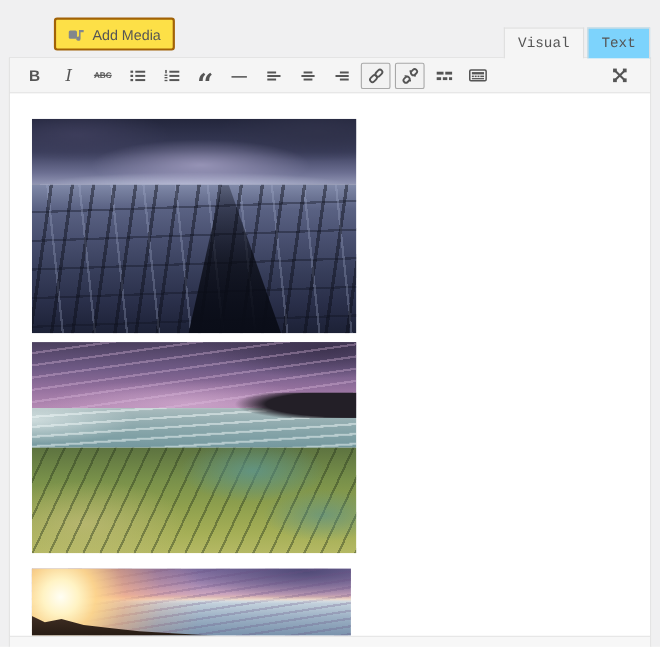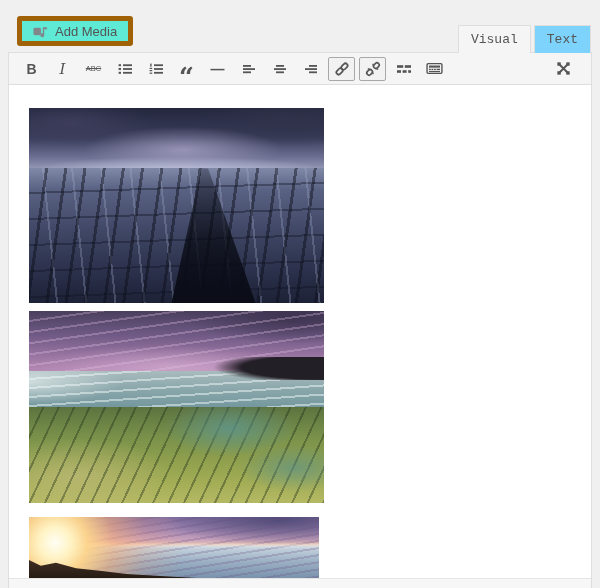--- a/index.html
+++ b/index.html
@@ -8,22 +8,22 @@
     width:600px; height:588px; position:relative; overflow:hidden;
     background:#f0f0f1;
     font-family:"Liberation Sans", sans-serif;
     color:#555;
   }
 
   
   .media-buttons { position:absolute; top:16px; left:17px; display:flex; gap:10px; z-index:4; }
   .media-btn {
     display:inline-flex; align-items:center; gap:7px; height:30px; padding:0 11px;
-    background:#5eead4; border:5px solid #a16207; border-radius:3px;
-    font-size:13px; color:#555; cursor:pointer;
+    background:#fde047; border:2px solid #a16207; border-radius:3px;
+    font-size:13px; color:#555; cursor:pointer;margin-left:32px;
   }
   .media-btn svg { display:block; }
 
   
   .tabs { position:absolute; top:25px; right:9px; display:flex; gap:3px; z-index:3;font-family:Liberation Mono, monospace; }
   .tab {
     font-size:13px; color:#555; padding:6px 12px 7px; height:28px;
     border:1px solid #dedede; border-bottom:none; cursor:pointer;
   }
   .tab.active { background:#f5f5f5; position:relative; z-index:5; }
@@ -39,21 +39,21 @@
     display:flex; align-items:center; padding:0 9px;
   }
   .tbtn {
     width:27px; height:24px; min-width:27px; display:flex; align-items:center; justify-content:center;
     color:#555; margin-right:4px; border:1px solid transparent; border-radius:2px; cursor:pointer;
   }
   .tbtn.boxed { border-color:#a8a8a8; background:#f2f2f2; }
   .tbtn svg { display:block; }
   .lbl-bold { font-weight:bold; font-size:14px; }
   .lbl-italic { font-family:"DejaVu Serif", serif; font-style:italic; font-size:15px; }
-  .lbl-strike { font-size:7.5px; font-weight:normal; text-decoration:line-through; }
+  .lbl-strike { font-size:7.5px; font-weight:bold; text-decoration:line-through; }
   .lbl-quote { font-family:"DejaVu Serif", serif; font-weight:bold; font-size:26px; line-height:1; height:13px; overflow:visible; position:relative; top:2px; }
   .lbl-hr { font-weight:bold; font-size:14px; }
   .tbtn-fullscreen { margin-left:auto; margin-right:5px; }
 
   
   .content { height:493px; padding:23px 0 0 20px; overflow:hidden; background:#fff; }
   .photo { position:relative; overflow:hidden; cursor:pointer; }
   .photo .layer { position:absolute; left:0; right:0; }
   .photo1 { width:295px; height:195px; margin-bottom:8px; }
   .photo2 { width:295px; height:192px; margin-bottom:14px; }

